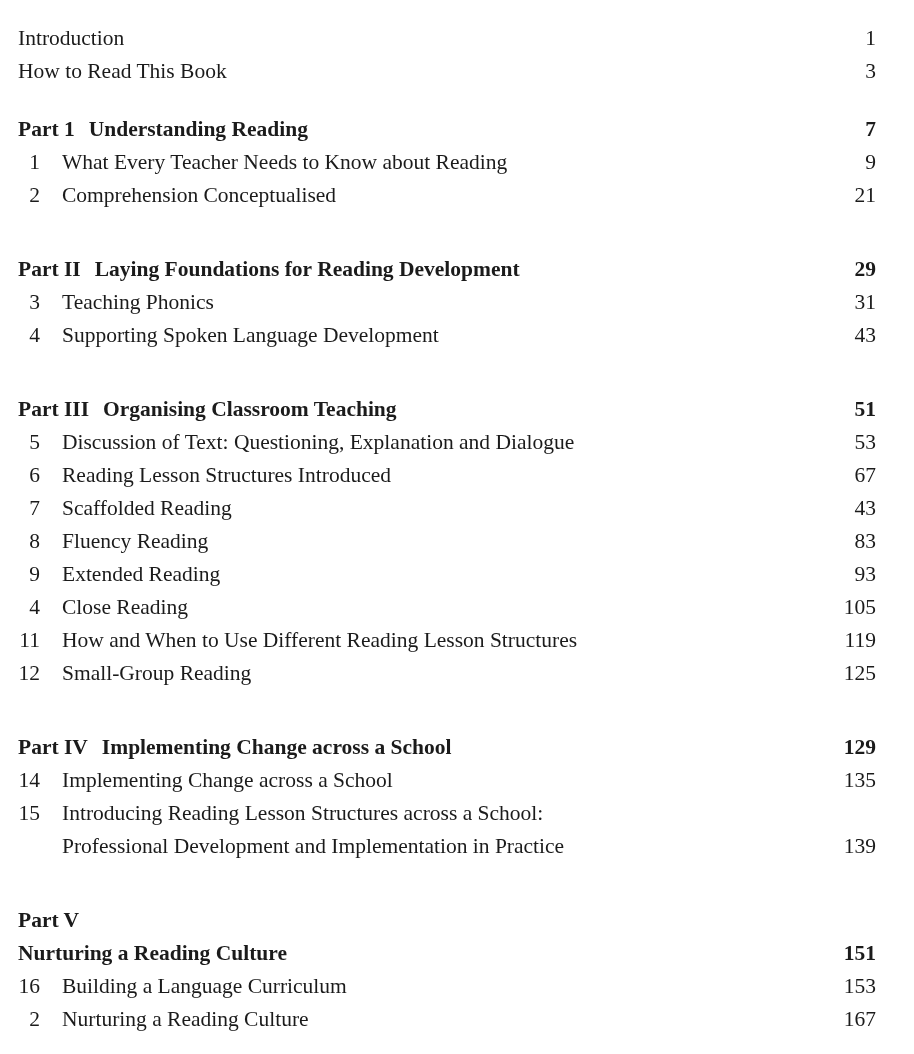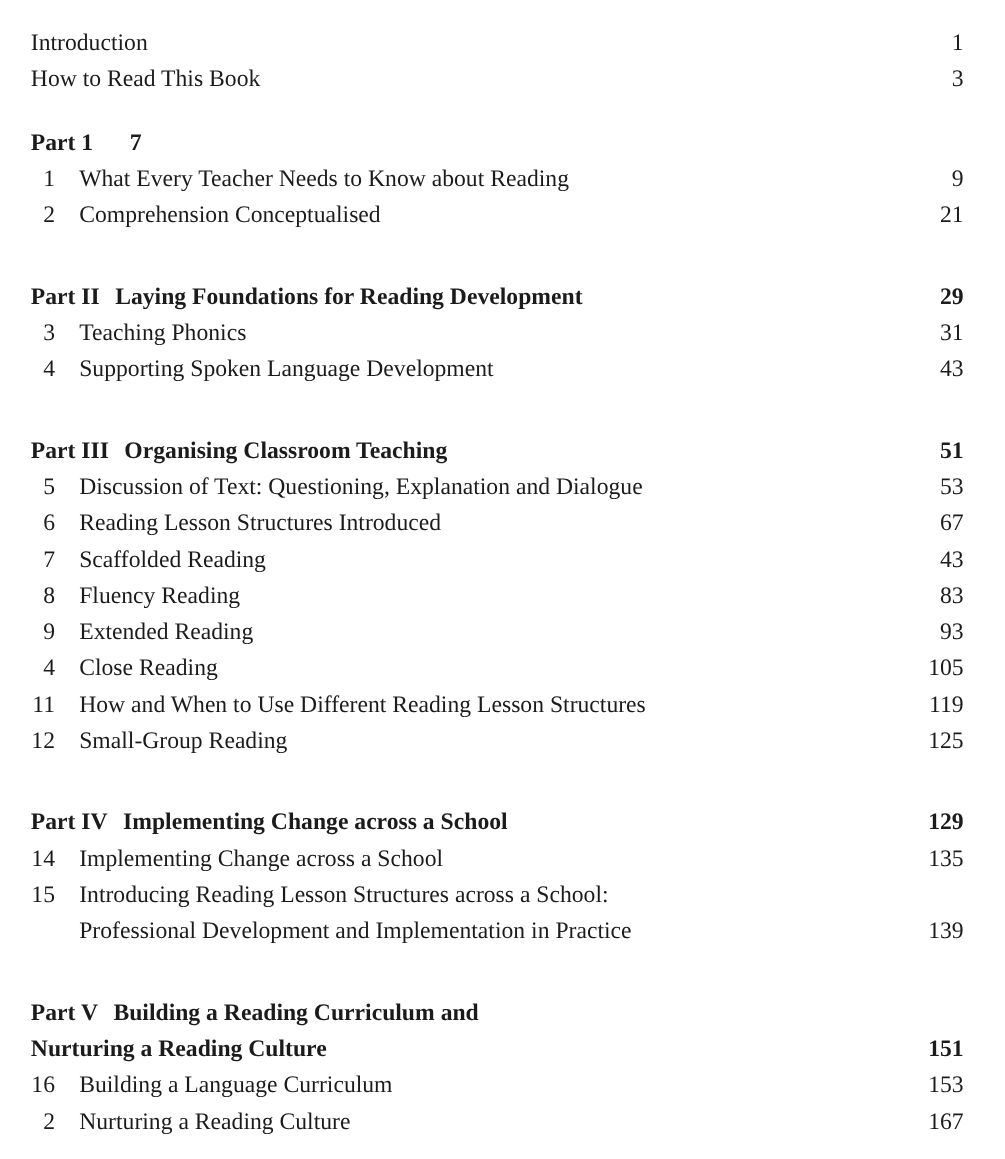--- a/index.html
+++ b/index.html
@@ -15,21 +15,21 @@
     color: #1b1b1b;
     -webkit-font-smoothing: antialiased;
     overflow: hidden;
   }
 
   #toc {
     position: relative;
     width: 914px;
     height: 1054px;
     box-sizing: border-box;
-    padding: 22px 38px 0 28px;
+    padding: 22px 38px 0 18px;
   }
 
   
   .row {
     display: flex;
     align-items: baseline;
     width: 100%;
     font-size: 21.5px;
     line-height: 33px;
   }
@@ -111,20 +111,21 @@
     </div>
     <div class="row front">
       <span class="label">How to Read This Book</span>
       <span class="pageno">3</span>
     </div>
   </div>
 
   <div class="group">
     <div class="row part">
       <span class="part-label">Part 1</span>
+      <span class="part-title">Understanding Reading</span>
       <span class="pageno bold">7</span>
     </div>
     <div class="row chapter">
       <span class="num">1</span>
       <span class="label">What Every Teacher Needs to Know about Reading</span>
       <span class="pageno">9</span>
     </div>
     <div class="row chapter">
       <span class="num">2</span>
       <span class="label">Comprehension Conceptualised</span>
@@ -221,21 +222,20 @@
       <span class="num"></span>
       <span class="label">Professional Development and Implementation in Practice</span>
       <span class="pageno">139</span>
     </div>
   </div>
 
   <div class="group">
     <div class="spacer-part"></div>
     <div class="row part">
       <span class="part-label">Part V</span>
-      <span class="part-title">Building a Reading Curriculum and</span>
       <span class="pageno bold empty">000</span>
     </div>
     <div class="row cont partcont">
       <span class="label">Nurturing a Reading Culture</span>
       <span class="pageno bold">151</span>
     </div>
     <div class="row chapter">
       <span class="num">16</span>
       <span class="label">Building a Language Curriculum</span>
       <span class="pageno">153</span>

